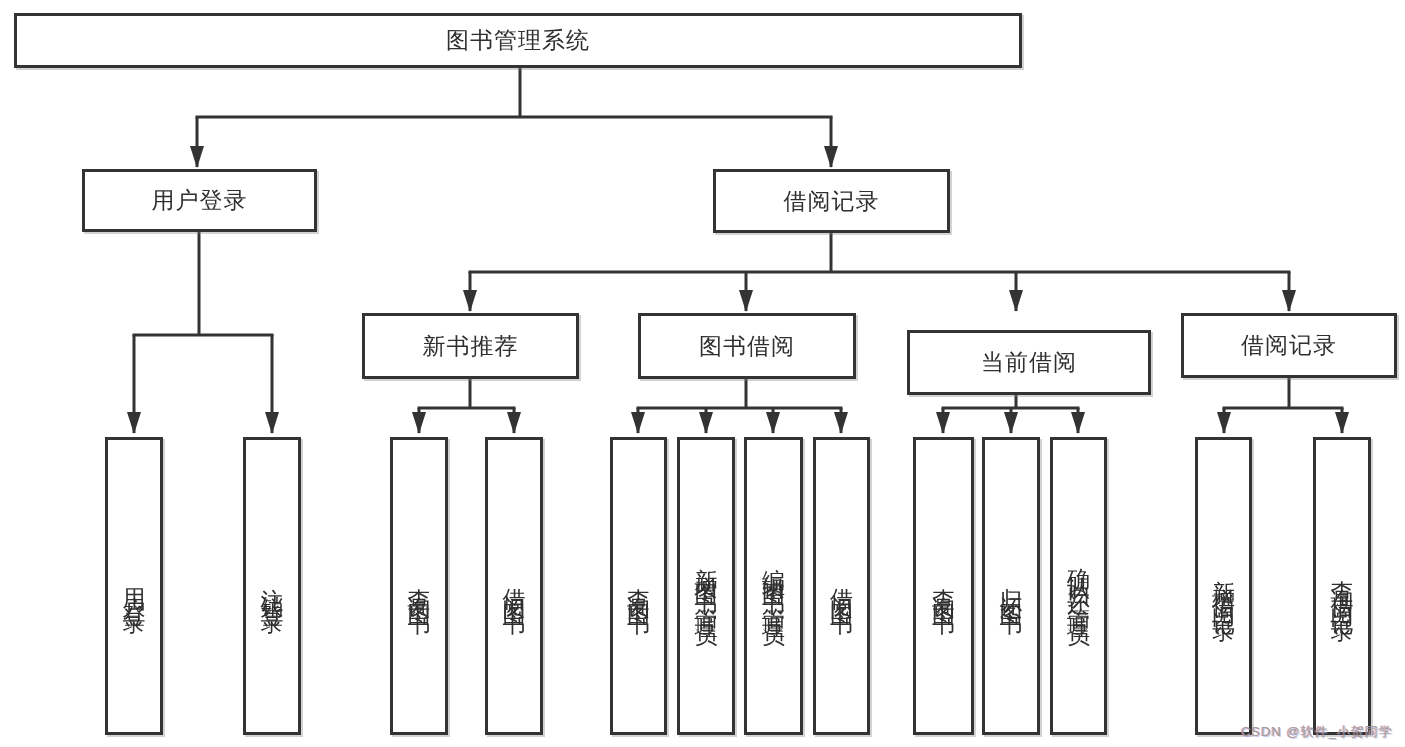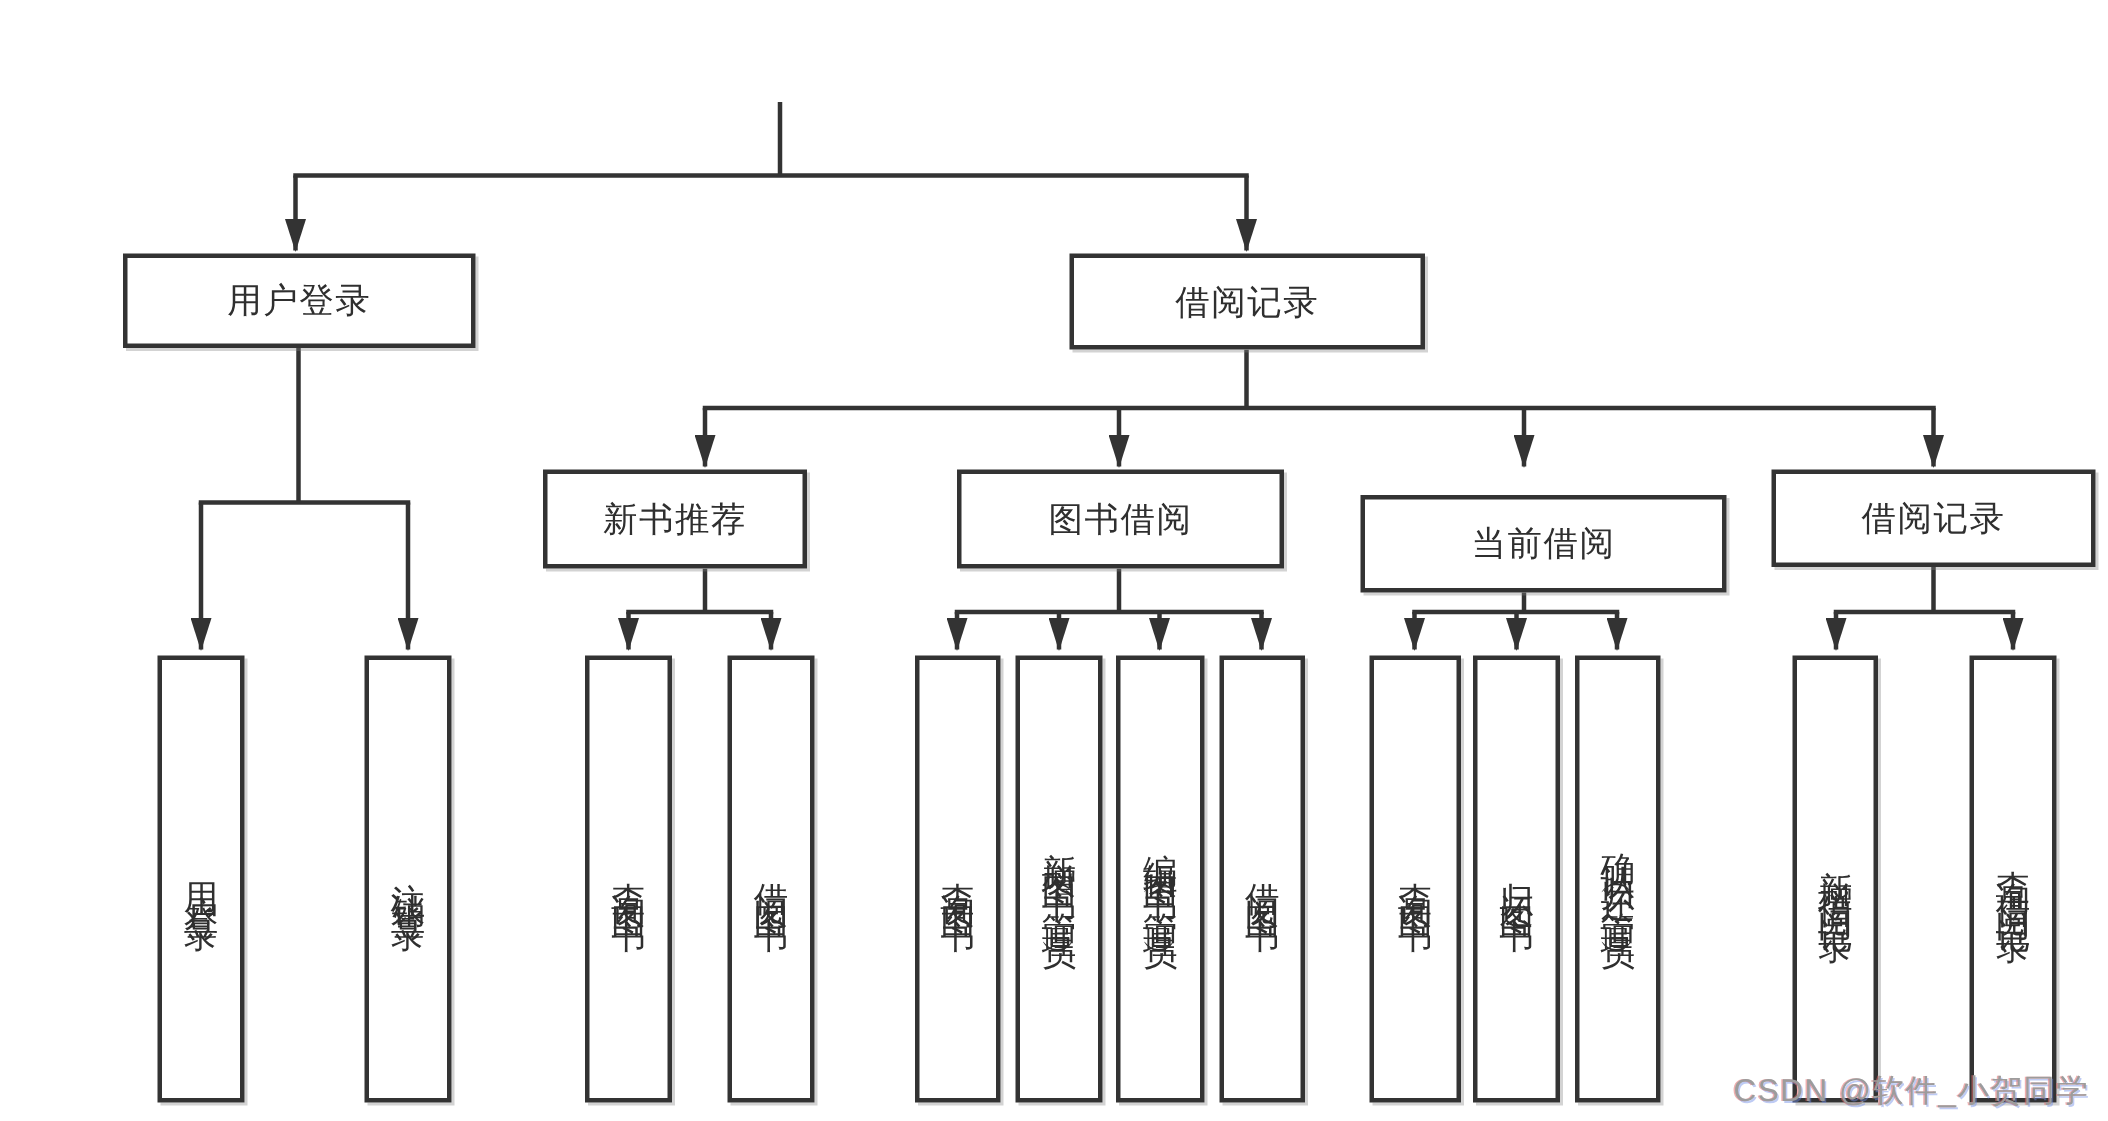--- a/index.html
+++ b/index.html
@@ -29,21 +29,21 @@
     writing-mode: vertical-rl;
     text-orientation: mixed;
     letter-spacing: 8px;
     line-height: 1;
     white-space: nowrap;
   }
   .watermark {
     position: absolute;
     right: 12px;
     bottom: 6px;
-    font-size: 21px;
+    font-size: 13px;
     color: #9c9c9c;
     letter-spacing: 1px;
     text-shadow: -1px 0 0 rgba(224,108,108,0.55), 1px 1px 0 rgba(110,140,230,0.45);
     white-space: nowrap;
   }
 </style>
 </head>
 <body>
 
 <div class="canvas">
@@ -103,29 +103,32 @@
     </g>
 
     <g stroke="#333333" stroke-width="3" fill="none">
       <line x1="1289" y1="378" x2="1289" y2="408"></line>
       <line x1="1222.5" y1="408" x2="1343.5" y2="408"></line>
       <line x1="1224" y1="408" x2="1224" y2="433" marker-end="url(#ah)"></line>
       <line x1="1342" y1="408" x2="1342" y2="433" marker-end="url(#ah)"></line>
     </g>
   </svg>
 
+  <div class="box" style="left:14px;top:13px;width:1008px;height:55px">
+    <span>图书管理系统</span>
+  </div>
 
   <div class="box" style="left:82px;top:169px;width:235px;height:63px">
     <span>用户登录</span>
   </div>
   <div class="box" style="left:713px;top:169px;width:237px;height:64px">
     <span>借阅记录</span>
   </div>
 
-  <div class="box" style="left:362px;top:313px;width:176px;height:66px">
+  <div class="box" style="left:362px;top:313px;width:217px;height:66px">
     <span>新书推荐</span>
   </div>
   <div class="box" style="left:638px;top:313px;width:218px;height:66px">
     <span>图书借阅</span>
   </div>
   <div class="box" style="left:907px;top:330px;width:244px;height:65px">
     <span>当前借阅</span>
   </div>
   <div class="box" style="left:1181px;top:313px;width:216px;height:65px">
     <span>借阅记录</span>

